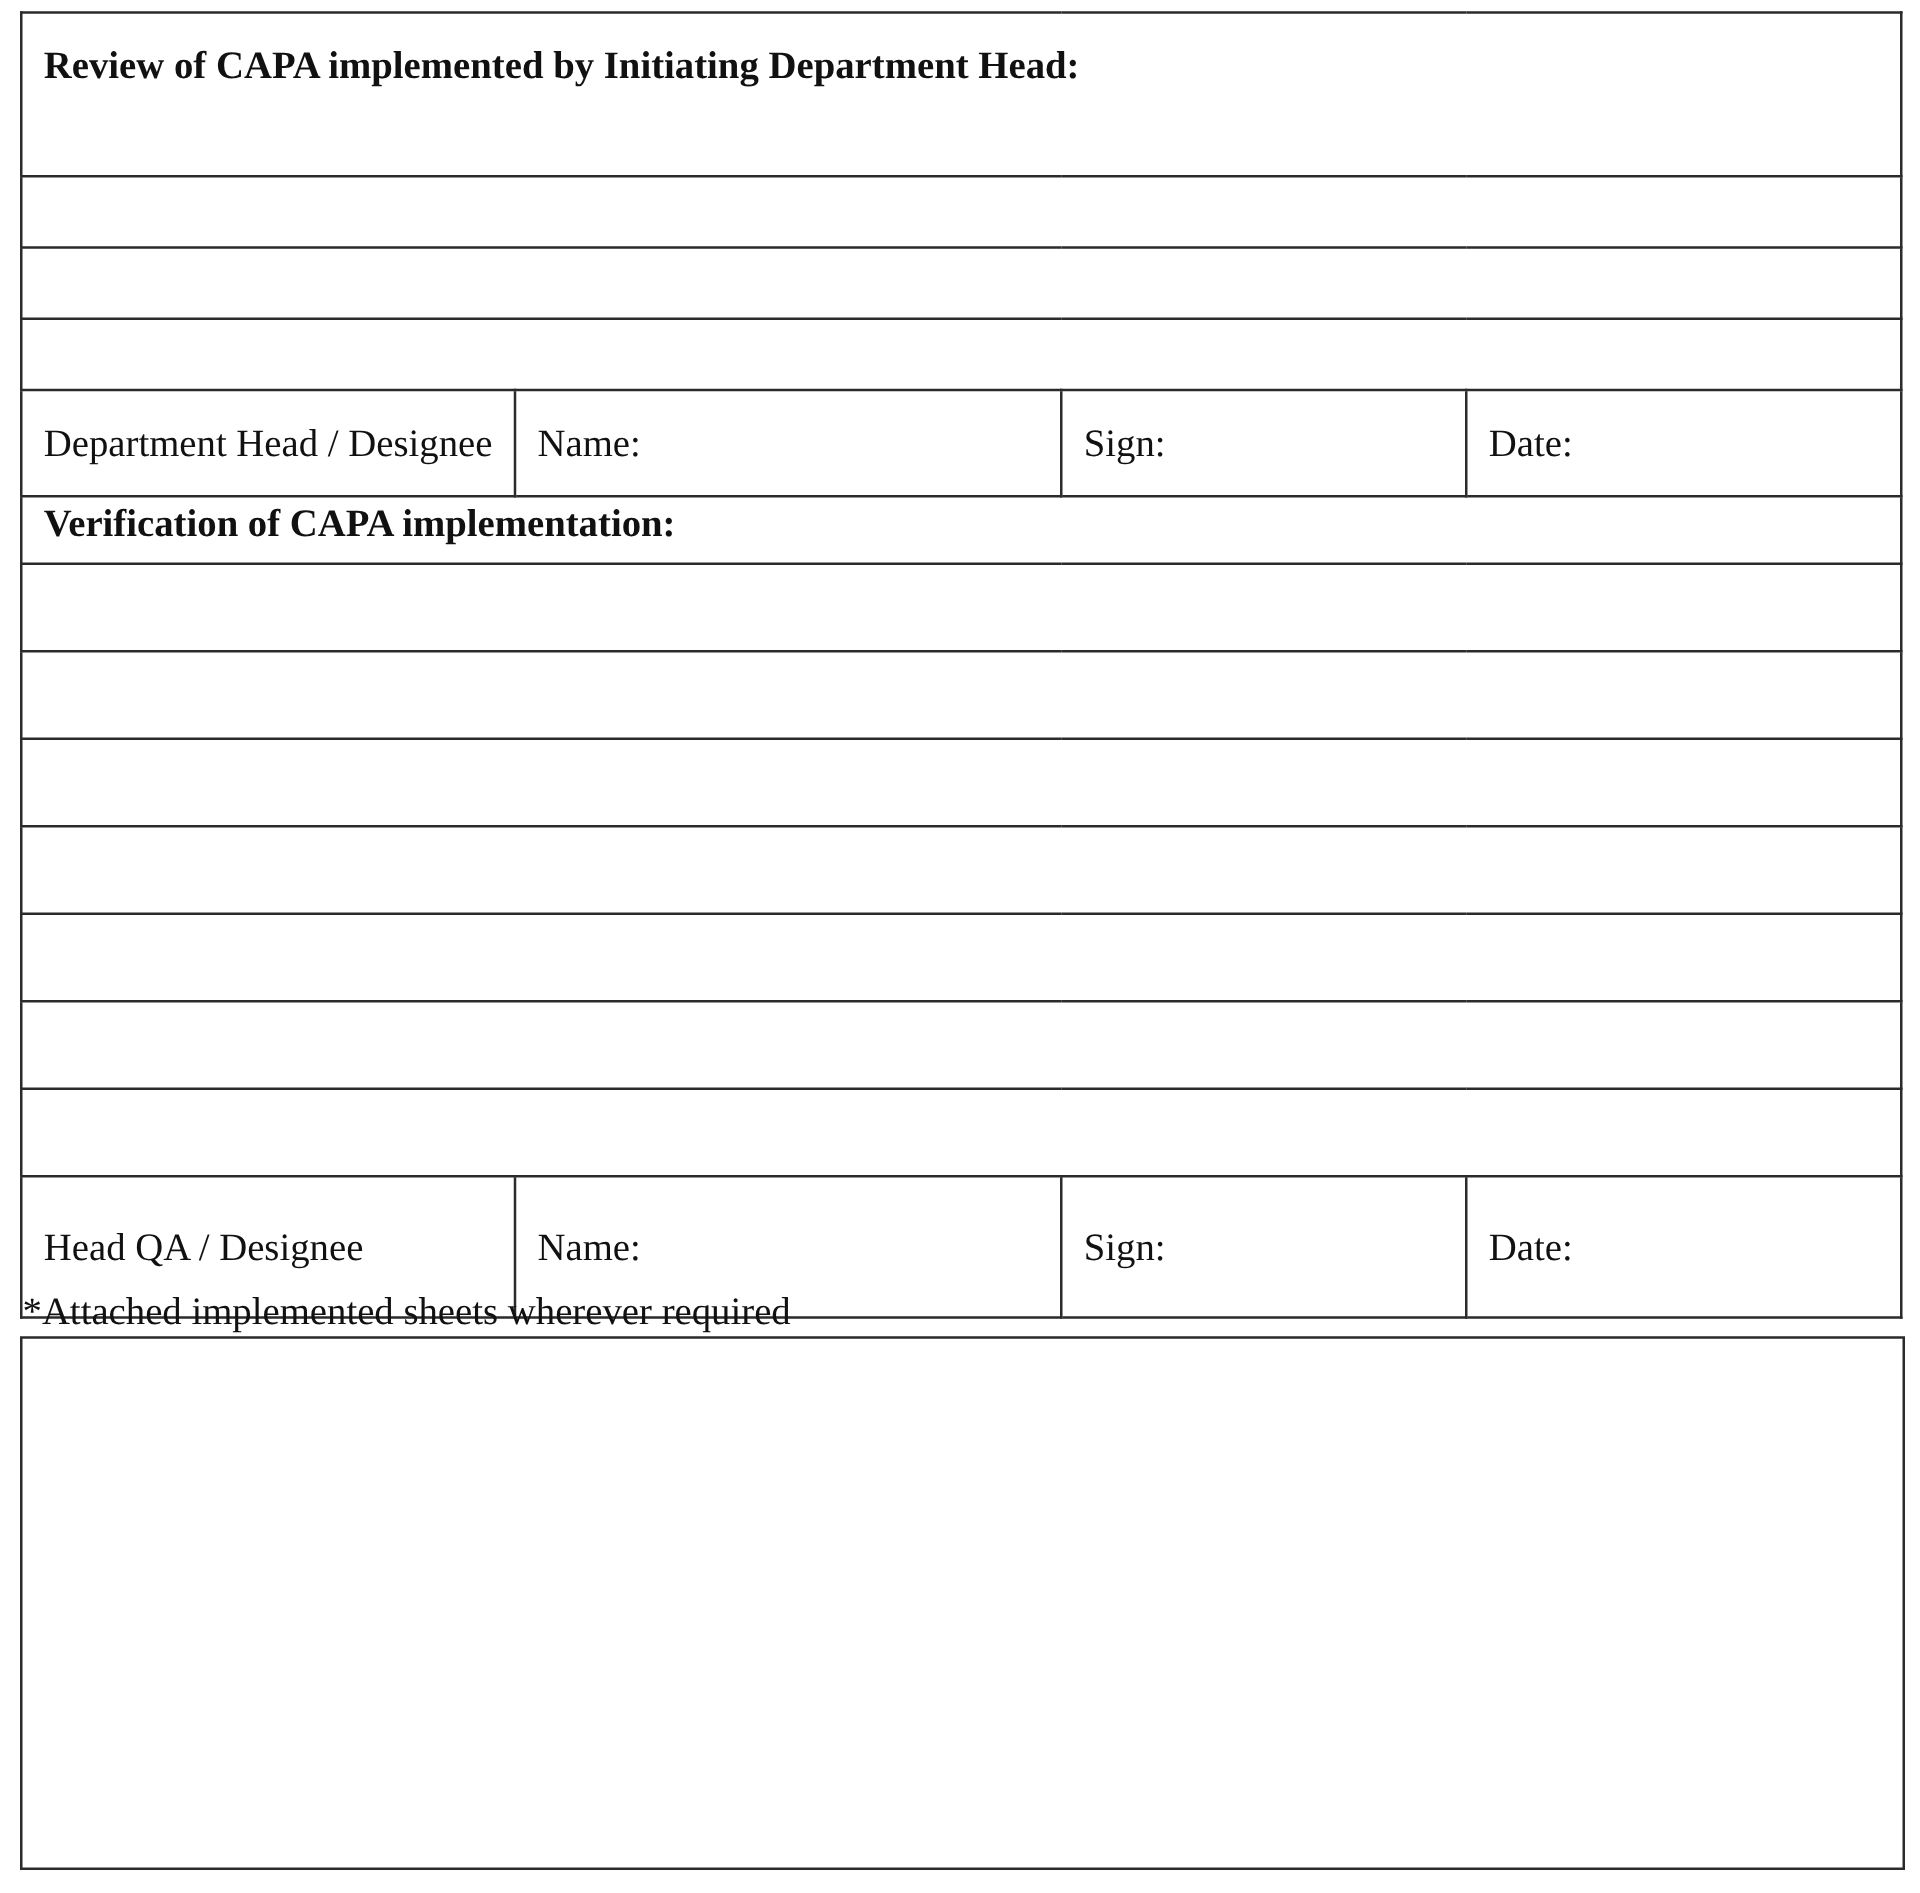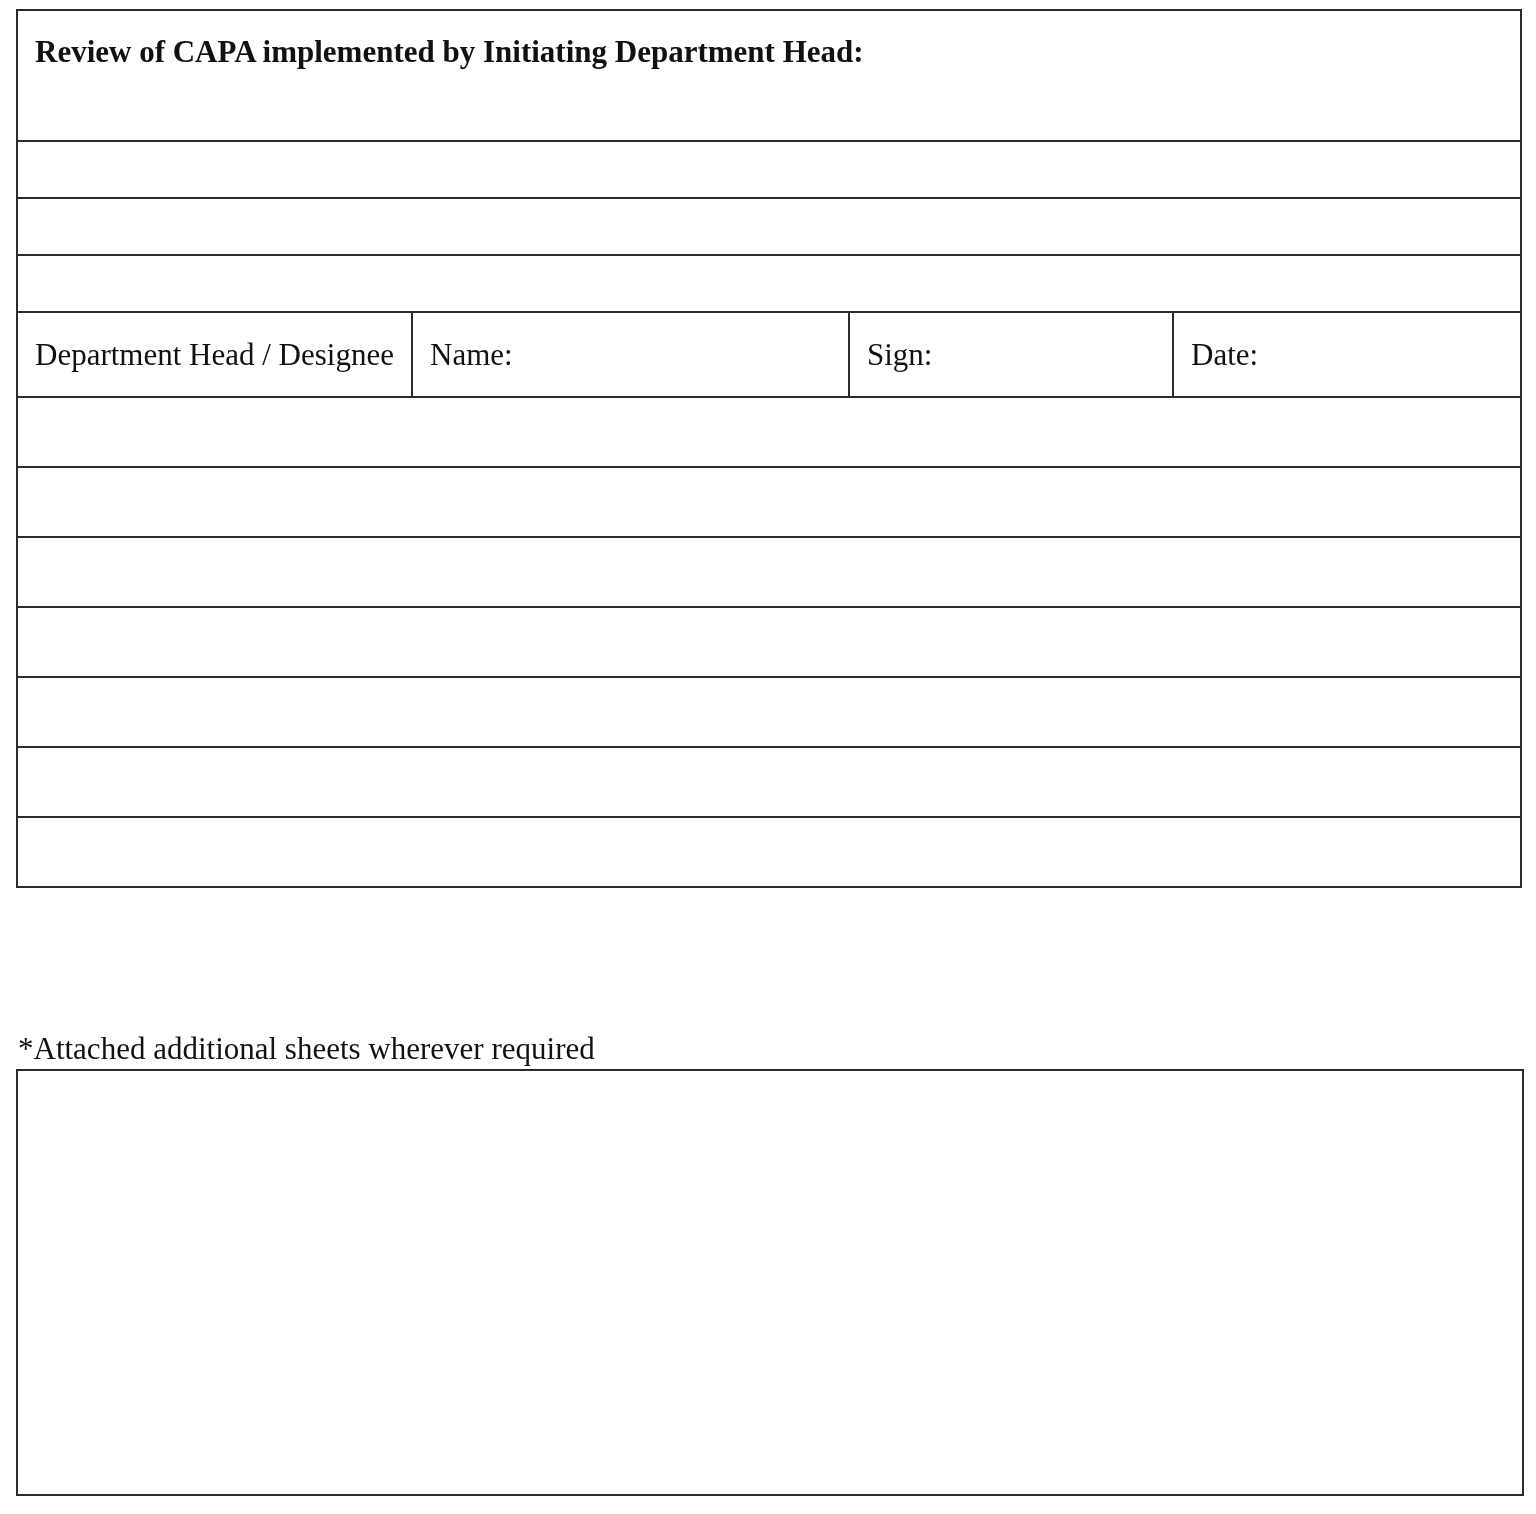--- a/index.html
+++ b/index.html
@@ -95,20 +95,23 @@
       <td colspan="4"></td>
     </tr>
 
     <tr class="row-sign-1">
       <td>Department Head / Designee</td>
       <td>Name:</td>
       <td>Sign:</td>
       <td>Date:</td>
     </tr>
 
+    <tr class="row-verify">
+      <td colspan="4">Verification of CAPA implementation:</td>
+    </tr>
 
     <tr class="row-blank-b">
       <td colspan="4"></td>
     </tr>
     <tr class="row-blank-b">
       <td colspan="4"></td>
     </tr>
     <tr class="row-blank-b">
       <td colspan="4"></td>
     </tr>
@@ -118,18 +121,24 @@
     <tr class="row-blank-b">
       <td colspan="4"></td>
     </tr>
     <tr class="row-blank-b">
       <td colspan="4"></td>
     </tr>
     <tr class="row-blank-b">
       <td colspan="4"></td>
     </tr>
 
+    <tr class="row-sign-2">
+      <td>Head QA / Designee</td>
+      <td>Name:</td>
+      <td>Sign:</td>
+      <td>Date:</td>
+    </tr>
   </tbody>
 </table>
 
-<div class="note">*Attached additional sheets wherever required</div>
+<div class="note">*Attached implemented sheets wherever required</div>
 
 <div class="attach-box"></div>
 
 </body></html>

